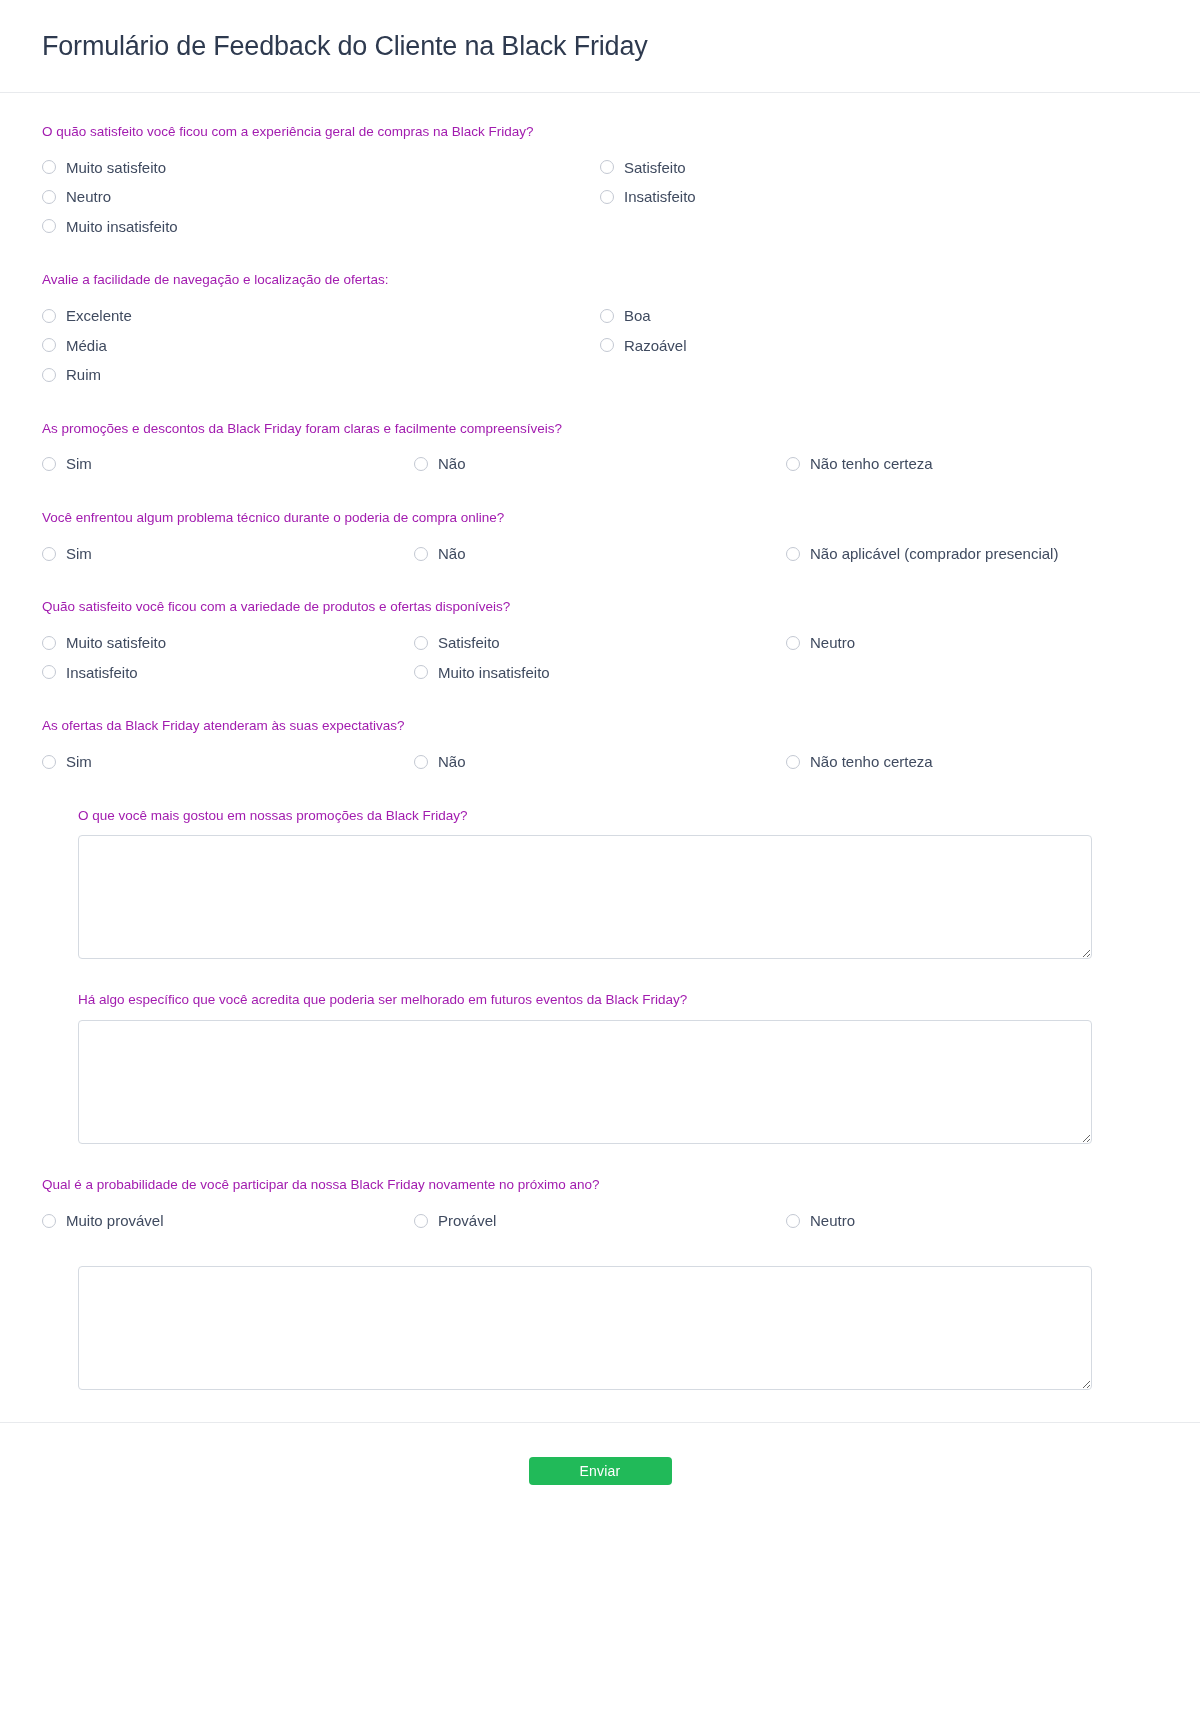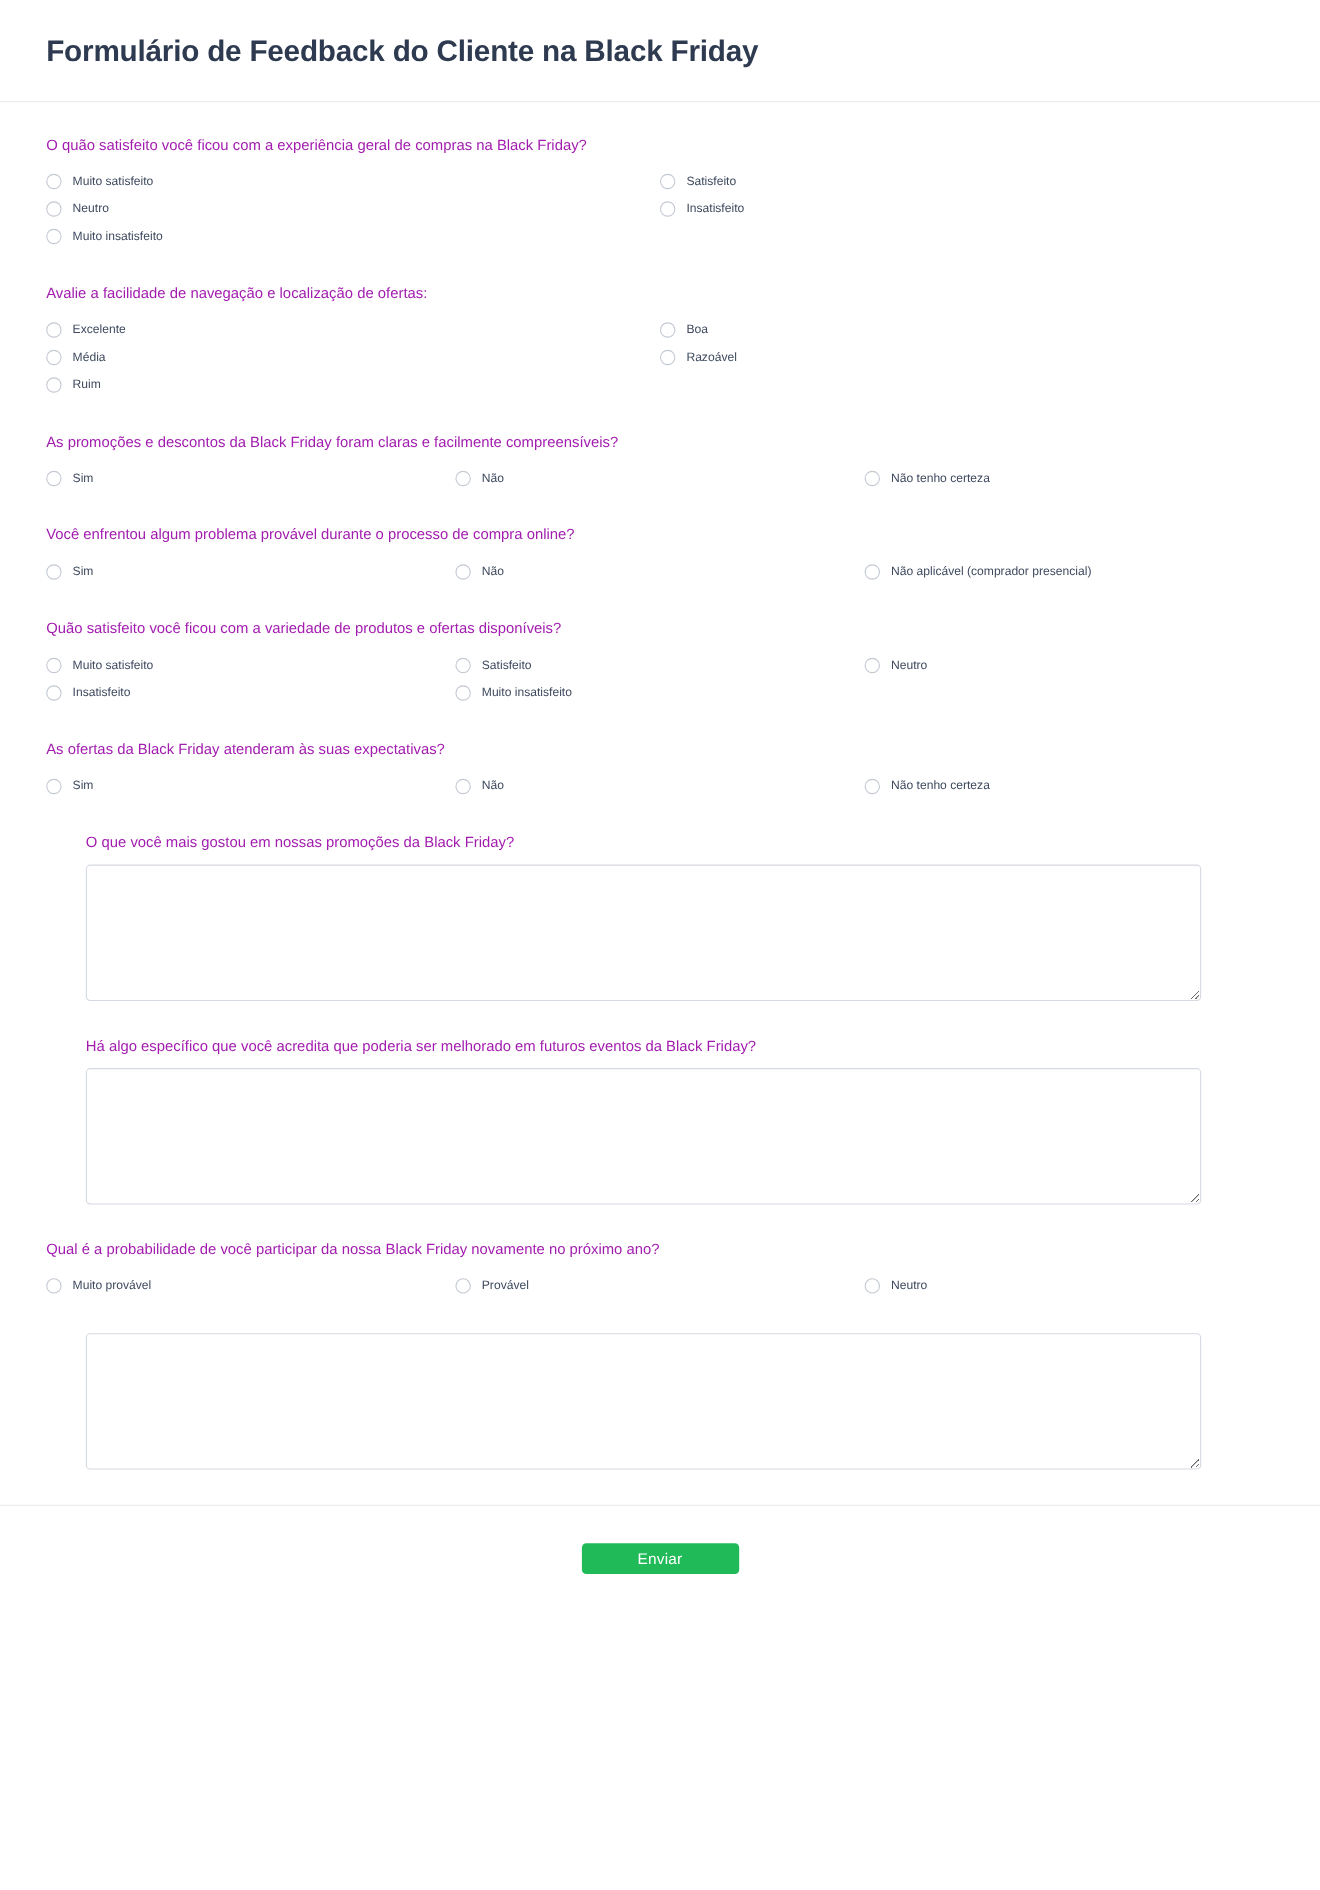--- a/index.html
+++ b/index.html
@@ -20,21 +20,21 @@
 
   
   .form-header {
     padding: 30px 42px 28px 42px;
     border-bottom: 1px solid #e8eaed;
   }
   .form-title {
     margin: 0;
     font-size: 27px;
     line-height: 1.25;
-    font-weight: bold;
+    font-weight: normal;
     color: #2e3a4f;
     letter-spacing: -0.2px;
   }
 
   
   .form-body {
     padding: 30px 42px 0 42px;
   }
 
   .question-block {
@@ -67,21 +67,21 @@
   }
   .radio-circle {
     width: 14px;
     height: 14px;
     border: 1.3px solid #c3c8d2;
     border-radius: 50%;
     background: #ffffff;
     flex: 0 0 auto;
   }
   .option-label {
-    font-size: 11px;
+    font-size: 15px;
     color: #3f4a5f;
     line-height: 1.3;
     white-space: nowrap;
   }
 
   
   .text-block { margin-bottom: 32px; padding-left: 36px; }
   .text-block .question-label { margin-bottom: 10px; }
   .textarea-field {
     display: block;
@@ -197,21 +197,21 @@
           <span class="option-label">Não</span>
         </label>
         <label class="option">
           <span class="radio-circle"></span>
           <span class="option-label">Não tenho certeza</span>
         </label>
       </div>
     </section>
 
     <section class="question-block">
-      <span class="question-label">Você enfrentou algum problema provável durante o processo de compra online?</span>
+      <span class="question-label">Você enfrentou algum problema técnico durante o poderia de compra online?</span>
       <div class="options-grid cols-3">
         <label class="option">
           <span class="radio-circle"></span>
           <span class="option-label">Sim</span>
         </label>
         <label class="option">
           <span class="radio-circle"></span>
           <span class="option-label">Não</span>
         </label>
         <label class="option">

